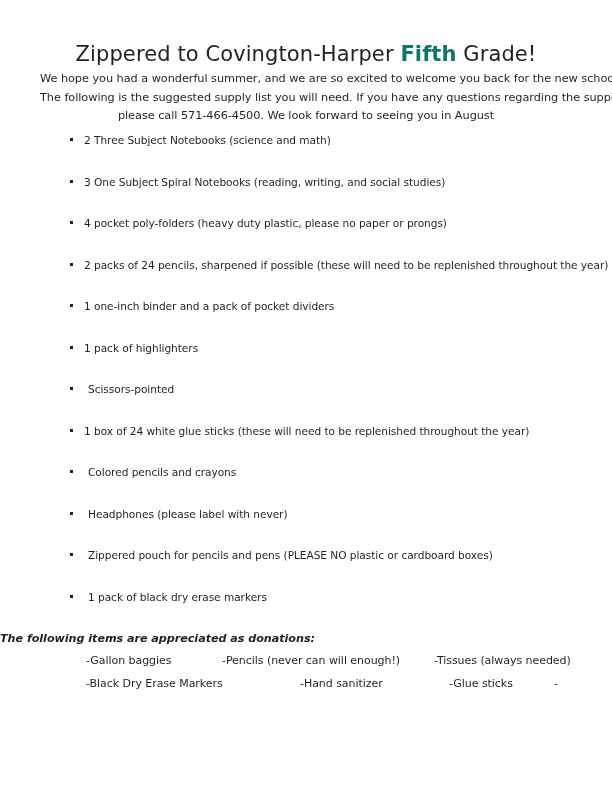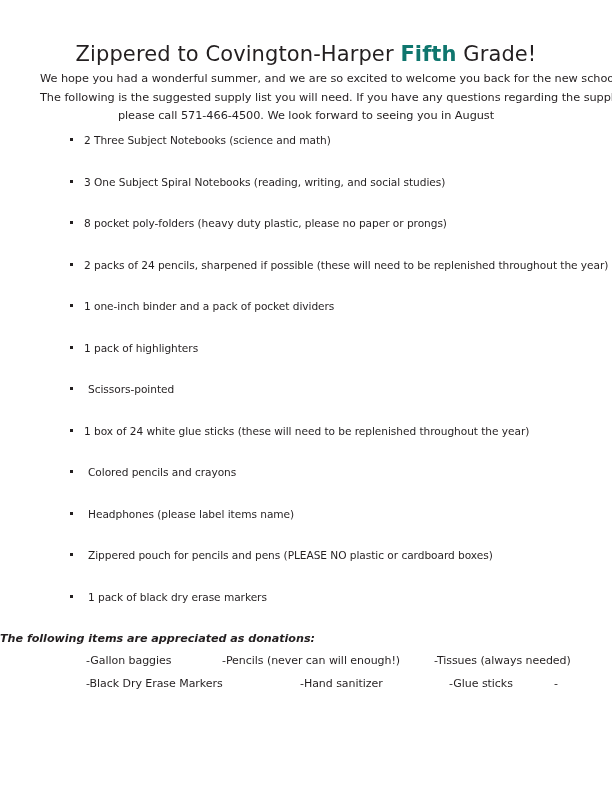--- a/index.html
+++ b/index.html
@@ -158,28 +158,28 @@
 
   <div class="intro">
     <span class="line">We hope you had a wonderful summer, and we are so excited to welcome you back for the new school year!</span>
     <span class="line">The following is the suggested supply list you will need. If you have any questions regarding the supply list,</span>
     <span class="line">please call 571-466-4500.  We look forward to seeing you in August</span>
   </div>
 
   <ul class="supply-list" id="supply-list">
       <li class="supply-item"><span class="bullet"></span><span class="txt">2 Three Subject Notebooks (science and math)</span></li>
       <li class="supply-item"><span class="bullet"></span><span class="txt">3 One Subject Spiral Notebooks (reading, writing, and social studies)</span></li>
-      <li class="supply-item"><span class="bullet"></span><span class="txt">8 pocket poly-folders (heavy duty plastic, please no paper or prongs)</span></li>
+      <li class="supply-item"><span class="bullet"></span><span class="txt">4 pocket poly-folders (heavy duty plastic, please no paper or prongs)</span></li>
       <li class="supply-item"><span class="bullet"></span><span class="txt">2 packs of 24 pencils, sharpened if possible (these will need to be replenished throughout the year)</span></li>
       <li class="supply-item"><span class="bullet"></span><span class="txt">1 one-inch binder and a pack of pocket dividers</span></li>
       <li class="supply-item"><span class="bullet"></span><span class="txt">1 pack of highlighters</span></li>
       <li class="supply-item indented"><span class="bullet"></span><span class="txt">Scissors-pointed</span></li>
       <li class="supply-item"><span class="bullet"></span><span class="txt">1 box of 24 white glue sticks (these will need to be replenished throughout the year)</span></li>
       <li class="supply-item indented"><span class="bullet"></span><span class="txt">Colored pencils and crayons</span></li>
-      <li class="supply-item indented"><span class="bullet"></span><span class="txt">Headphones (please label items name)</span></li>
+      <li class="supply-item indented"><span class="bullet"></span><span class="txt">Headphones (please label with never)</span></li>
       <li class="supply-item indented"><span class="bullet"></span><span class="txt">Zippered pouch for pencils and pens (PLEASE NO plastic or cardboard boxes)</span></li>
       <li class="supply-item indented"><span class="bullet"></span><span class="txt">1 pack of black dry erase markers</span></li>
     </ul>
 
   <div class="donations">
     <div class="donations-heading">The following items are appreciated as donations:</div>
 
     <div class="don-row row1">
       <span class="don-cell c0">-Gallon baggies</span>
       <span class="don-cell c1">-Pencils (never can will enough!)</span>

